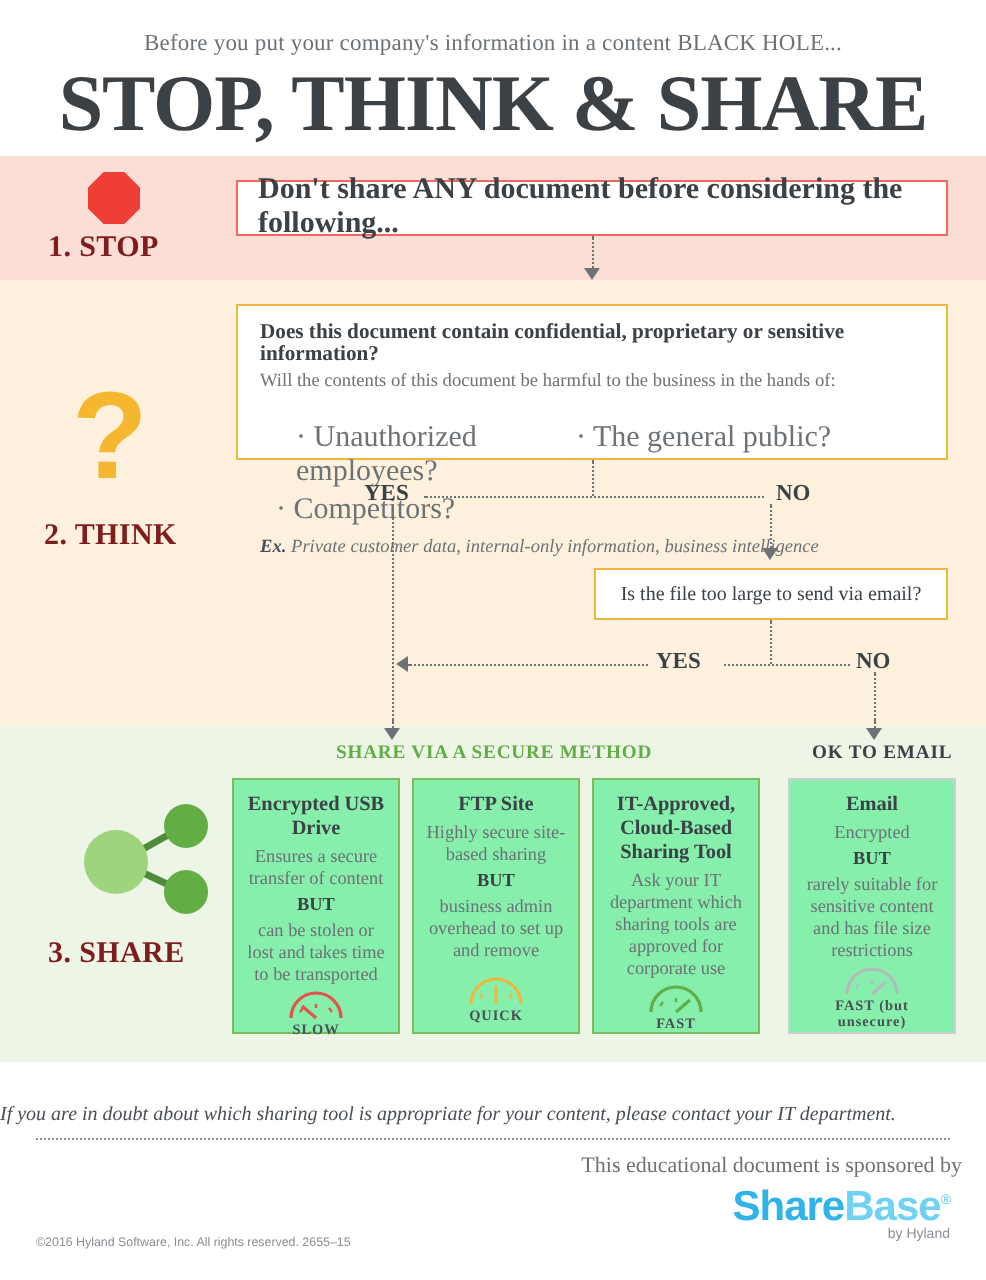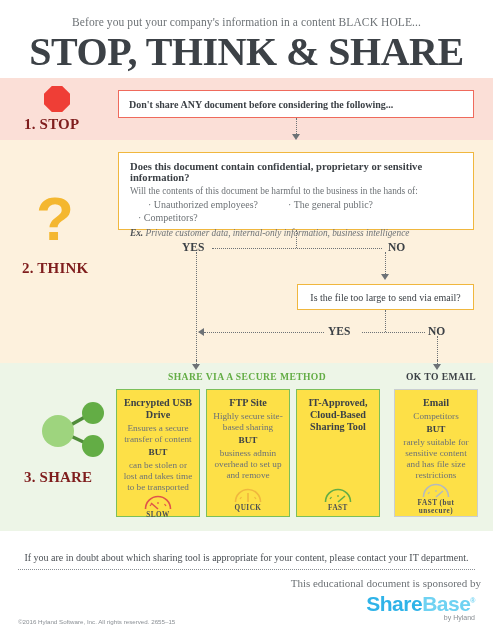--- a/index.html
+++ b/index.html
@@ -50,29 +50,29 @@
 
   
   .box {
     position:absolute; background:#ffffff;
     font-family:"Liberation Serif", serif;
   }
   .box-stop {
     border:1.5px solid #ef6a5c; left:118px; top:12px;
     width:356px; height:28px;
     display:flex; align-items:center; padding-left:10px;
-    font-weight:bold; font-size:10px; color:#3c4146;
+    font-weight:bold; font-size:15px; color:#3c4146;
   }
   .box-think {
     border:1.5px solid #f0b73e; left:118px; top:12px;
     width:356px; height:78px; padding:8px 11px;
   }
   .q-title { font-weight:bold; font-size:10.6px; color:#3c4146; }
   .q-sub { font-size:9.3px; color:#6d7276; margin-top:3px; }
-  .q-bullets { margin-top:3px; font-size:10px; color:#6d7276; }
+  .q-bullets { margin-top:15px; font-size:15px; color:#6d7276; }
   .q-bullets .row { display:flex; margin-top:2px; }
   .q-bullets .row span { display:block; }
   .q-bullets .c1 { width:150px; padding-left:18px; }
   .q-bullets .c2 { padding-left:8px; }
   .q-ex { font-style:italic; font-size:9.3px; color:#6d7276; margin-top:5px; }
   .q-ex b { font-style:italic; font-weight:bold; color:#4a4f54; }
 
   .box-email-q {
     border:1.5px solid #f0b73e; left:297px; top:144px;
     width:177px; height:26px;
@@ -105,21 +105,21 @@
 
   
   .share-head {
     position:absolute; font-family:"Liberation Serif", serif;
     font-weight:bold; font-size:9.6px; letter-spacing:.4px;
   }
   .head-secure { color:#63ad45; }
   .head-email  { color:#3c4146; }
 
   .card {
-    position:absolute; background:#fde047; top:26px;
+    position:absolute; background:#86efac; top:26px;
     width:84px; height:128px;
     padding:7px 5px 4px 5px; text-align:center;
     display:flex; flex-direction:column; align-items:center;
   }
   .card-green { border:1.2px solid #7cbf5a; }
   .card-gray  { border:1.2px solid #c9ced2; }
   .card-title {
     font-weight:bold; font-size:10.2px; color:#3c4146; line-height:12px;
   }
   .card-body {
@@ -128,21 +128,21 @@
   .card-body b { color:#3c4146; }
   .gauge-wrap { margin-top:auto; display:flex; flex-direction:column; align-items:center; }
   .gauge-label {
     font-size:7.2px; font-weight:bold; letter-spacing:.5px; color:#4a4f54;
     margin-top:0;
   }
 
   
   .footer { position:absolute; left:0; top:548px; width:493px; }
   .footer-note {
-    text-align:center; font-size:10px; color:#4a4f54; padding-top:4px;
+    font-size:10px; color:#4a4f54; padding-top:4px;font-style:italic;
   }
   .dot-rule {
     margin:6px 18px 0 18px; border-top:1.8px dotted #8a8f94;
   }
   .sponsor {
     text-align:right; font-size:11px; color:#6d7276;
     padding:7px 12px 0 0;
     margin-left:12px;
   }
   .logo {
@@ -273,34 +273,35 @@
           <line x1="7" y1="13" x2="8.5" y2="11" stroke="#f0b73e" stroke-width="1.2"></line>
           <line x1="23" y1="13" x2="21.5" y2="11" stroke="#f0b73e" stroke-width="1.2"></line>
           <line x1="15" y1="16" x2="15" y2="7" stroke="#f0b73e" stroke-width="1.6"></line>
         </svg>
         <div class="gauge-label">QUICK</div>
       </div>
     </div>
 
     <div class="card card-green" style="left:296px;">
       <div class="card-title">IT-Approved, Cloud-Based Sharing Tool</div>
+      <div class="card-body">Ask your IT department which sharing tools are approved for corporate use</div>
       <div class="gauge-wrap">
         <svg width="30" height="18" viewBox="0 0 30 18">
           <path d="M2.5 16 A12.5 12.5 0 0 1 27.5 16" fill="none" stroke="#63ad45" stroke-width="1.6"></path>
           <line x1="7" y1="13" x2="8.5" y2="11" stroke="#63ad45" stroke-width="1.2"></line>
           <line x1="15" y1="9" x2="15" y2="11" stroke="#63ad45" stroke-width="1.2"></line>
           <line x1="15" y1="16" x2="22" y2="10" stroke="#63ad45" stroke-width="1.6"></line>
         </svg>
         <div class="gauge-label">FAST</div>
       </div>
     </div>
 
     <div class="card card-gray" style="left:394px;">
       <div class="card-title">Email</div>
-      <div class="card-body">Competitors</div>
+      <div class="card-body">Encrypted</div>
       <div class="card-body"><b>BUT</b></div>
       <div class="card-body">rarely suitable for sensitive content and has file size restrictions</div>
       <div class="gauge-wrap">
         <svg width="30" height="18" viewBox="0 0 30 18">
           <path d="M2.5 16 A12.5 12.5 0 0 1 27.5 16" fill="none" stroke="#b5babe" stroke-width="1.6"></path>
           <line x1="7" y1="13" x2="8.5" y2="11" stroke="#b5babe" stroke-width="1.2"></line>
           <line x1="15" y1="9" x2="15" y2="11" stroke="#b5babe" stroke-width="1.2"></line>
           <line x1="15" y1="16" x2="22" y2="10" stroke="#b5babe" stroke-width="1.6"></line>
         </svg>
         <div class="gauge-label">FAST (but unsecure)</div>

